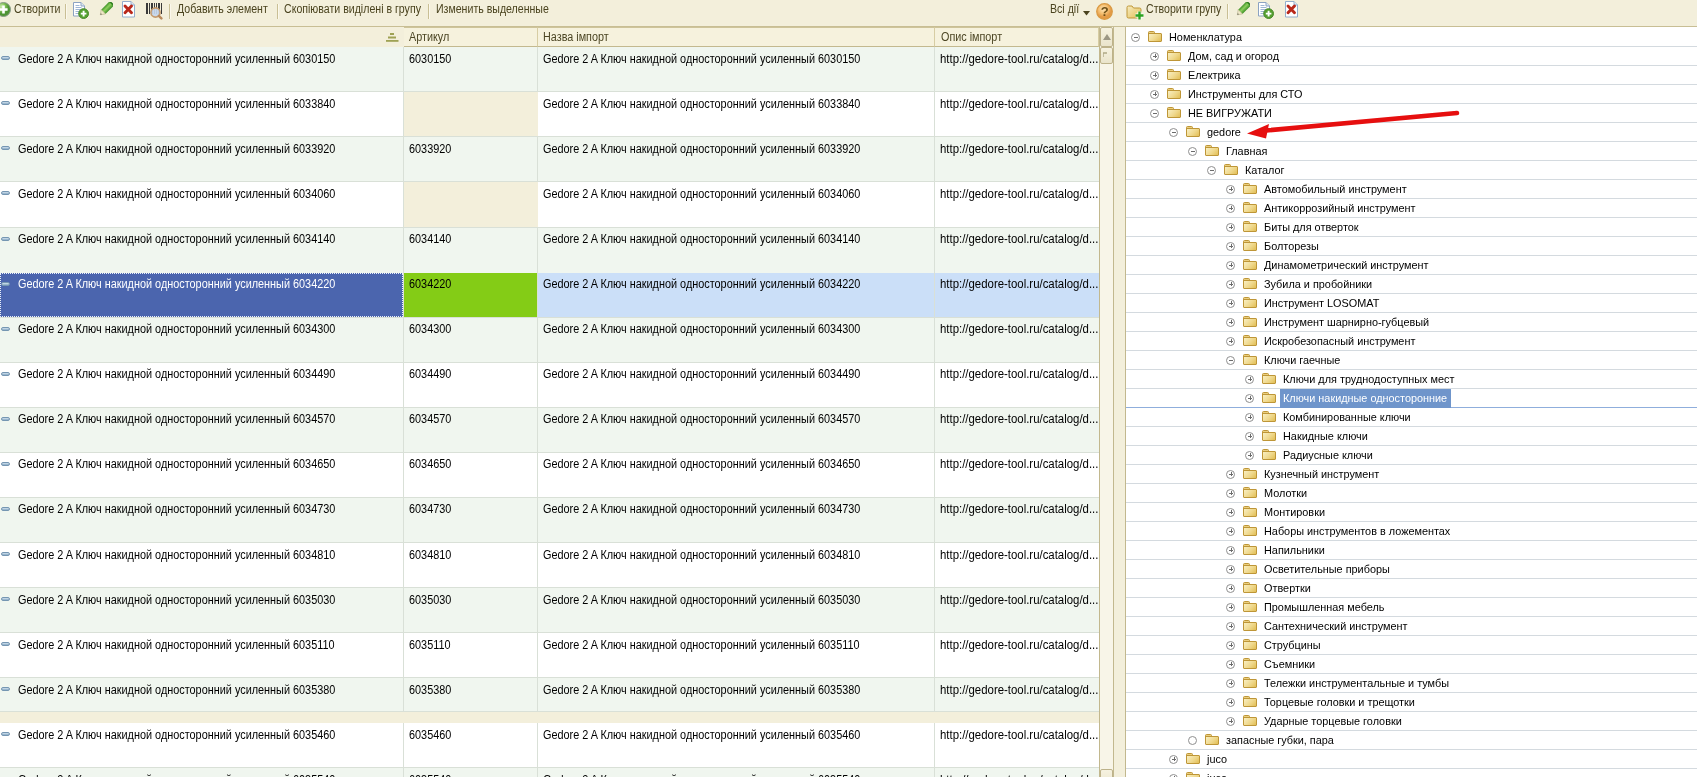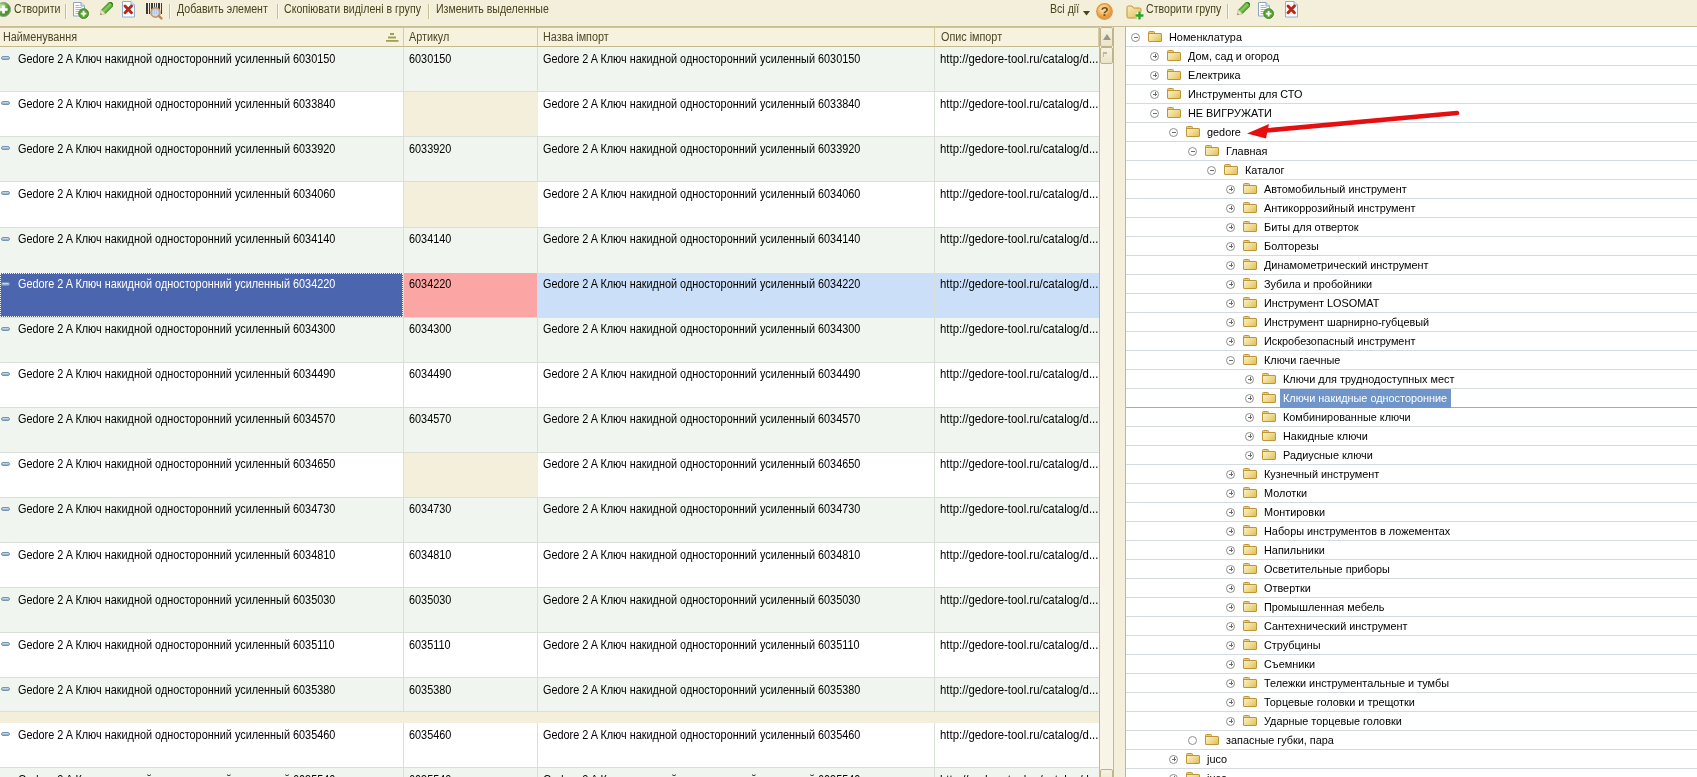--- a/index.html
+++ b/index.html
@@ -146,21 +146,20 @@
         <path d="M3.5 3.5h4M3.5 5.5h6M3.5 7.5h6M3.5 9.5h5M3.5 11.5h4"></path>
       </g>
       <circle cx="11.6" cy="11.6" r="4.9" fill="#55A02F" stroke="#47892A"></circle>
       <path d="M11.6 8.8 V14.4 M8.8 11.6 H14.4" stroke="#fff" stroke-width="1.9"></path>
     </svg>
 <svg class="abs" style="left:1283px;top:1px" width="17" height="17" viewBox="0 0 17 17">
       <path d="M2.5 0.5 h8.5 l3.5 3.5 v12 h-12 z" fill="#fff" stroke="#93AECC"></path>
       <path d="M11 0.5 v3.5 h3.5" fill="#DCE6F2" stroke="#93AECC"></path>
       <path d="M5 5 L11.5 11.7 M11.5 5 L5 11.7" stroke="#B9281A" stroke-width="2.9" stroke-linecap="round"></path>
     </svg>
-<div class="hcell" style="left:0px;width:404px;padding-left:3px"><span class="hx">Найменування</span></div>
 <div class="hcell" style="left:404px;width:134px;padding-left:5px"><span class="hx">Артикул</span></div>
 <div class="hcell" style="left:538px;width:397px;padding-left:5px"><span class="hx">Назва імпорт</span></div>
 <div class="hcell" style="left:935px;width:164px;padding-left:6px"><span class="hx">Опис імпорт</span></div>
 <svg class="abs" style="left:386px;top:33px" width="13" height="9" viewBox="0 0 13 9">
       <g fill="#9FA254">
         <rect x="4" y="0" width="4" height="2"></rect>
         <rect x="2" y="3.5" width="8" height="2"></rect>
         <rect x="0" y="7" width="12.5" height="1.8"></rect>
       </g>
     </svg>
@@ -187,21 +186,21 @@
 <div class="cell" style="left:935px;width:164px;background:#FFFFFF;border-right:none"><span class="tx urlx">http://gedore-tool.ru/catalog/d...</span></div>
 </div>
 <div class="trow rborder" style="left:0;top:227.53px;width:1099px;height:62px">
 <div class="cell" style="left:0;width:404px;background:#F0F6EF;"><div class="pill"></div><span class="tx" style="margin-left:13px">Gedore 2 A Ключ накидной односторонний усиленный 6034140</span></div>
 <div class="cell" style="left:404px;width:134px;background:#F0F6EF"><span class="tx">6034140</span></div>
 <div class="cell" style="left:538px;width:397px;background:#F0F6EF"><span class="tx">Gedore 2 A Ключ накидной односторонний усиленный 6034140</span></div>
 <div class="cell" style="left:935px;width:164px;background:#F0F6EF;border-right:none"><span class="tx urlx">http://gedore-tool.ru/catalog/d...</span></div>
 </div>
 <div class="trow rborder" style="left:0;top:272.6px;width:1099px;height:45.07px">
 <div class="cell" style="left:0;width:404px;background:#4B65AE;color:#fff;"><div class="pill"></div><span class="tx" style="margin-left:13px">Gedore 2 A Ключ накидной односторонний усиленный 6034220</span></div>
-<div class="cell" style="left:404px;width:134px;background:#fca5a5"><span class="tx">6034220</span></div>
+<div class="cell" style="left:404px;width:134px;background:#84cc16"><span class="tx">6034220</span></div>
 <div class="cell" style="left:538px;width:397px;background:#CBDFF8"><span class="tx">Gedore 2 A Ключ накидной односторонний усиленный 6034220</span></div>
 <div class="cell" style="left:935px;width:164px;background:#CBDFF8;border-right:none"><span class="tx urlx">http://gedore-tool.ru/catalog/d...</span></div>
 <div class="abs" style="left:0;top:0;width:403px;height:100%;border:1px dotted #EAF0FA"></div>
 </div>
 <div class="trow rborder" style="left:0;top:317.67px;width:1099px;height:45.07px">
 <div class="cell" style="left:0;width:404px;background:#F0F6EF;"><div class="pill"></div><span class="tx" style="margin-left:13px">Gedore 2 A Ключ накидной односторонний усиленный 6034300</span></div>
 <div class="cell" style="left:404px;width:134px;background:#F0F6EF"><span class="tx">6034300</span></div>
 <div class="cell" style="left:538px;width:397px;background:#F0F6EF"><span class="tx">Gedore 2 A Ключ накидной односторонний усиленный 6034300</span></div>
 <div class="cell" style="left:935px;width:164px;background:#F0F6EF;border-right:none"><span class="tx urlx">http://gedore-tool.ru/catalog/d...</span></div>
 </div>
@@ -212,20 +211,21 @@
 <div class="cell" style="left:935px;width:164px;background:#FFFFFF;border-right:none"><span class="tx urlx">http://gedore-tool.ru/catalog/d...</span></div>
 </div>
 <div class="trow rborder" style="left:0;top:407.81px;width:1099px;height:45.07px">
 <div class="cell" style="left:0;width:404px;background:#F0F6EF;"><div class="pill"></div><span class="tx" style="margin-left:13px">Gedore 2 A Ключ накидной односторонний усиленный 6034570</span></div>
 <div class="cell" style="left:404px;width:134px;background:#F0F6EF"><span class="tx">6034570</span></div>
 <div class="cell" style="left:538px;width:397px;background:#F0F6EF"><span class="tx">Gedore 2 A Ключ накидной односторонний усиленный 6034570</span></div>
 <div class="cell" style="left:935px;width:164px;background:#F0F6EF;border-right:none"><span class="tx urlx">http://gedore-tool.ru/catalog/d...</span></div>
 </div>
 <div class="trow rborder" style="left:0;top:452.88px;width:1099px;height:45.07px">
 <div class="cell" style="left:0;width:404px;background:#FFFFFF;"><div class="pill"></div><span class="tx" style="margin-left:13px">Gedore 2 A Ключ накидной односторонний усиленный 6034650</span></div>
+<div class="cell" style="left:404px;width:134px;background:#FFFFFF"><span class="tx">6034650</span></div>
 <div class="cell" style="left:538px;width:397px;background:#FFFFFF"><span class="tx">Gedore 2 A Ключ накидной односторонний усиленный 6034650</span></div>
 <div class="cell" style="left:935px;width:164px;background:#FFFFFF;border-right:none"><span class="tx urlx">http://gedore-tool.ru/catalog/d...</span></div>
 </div>
 <div class="trow rborder" style="left:0;top:497.95px;width:1099px;height:45.07px">
 <div class="cell" style="left:0;width:404px;background:#F0F6EF;"><div class="pill"></div><span class="tx" style="margin-left:13px">Gedore 2 A Ключ накидной односторонний усиленный 6034730</span></div>
 <div class="cell" style="left:404px;width:134px;background:#F0F6EF"><span class="tx">6034730</span></div>
 <div class="cell" style="left:538px;width:397px;background:#F0F6EF"><span class="tx">Gedore 2 A Ключ накидной односторонний усиленный 6034730</span></div>
 <div class="cell" style="left:935px;width:164px;background:#F0F6EF;border-right:none"><span class="tx urlx">http://gedore-tool.ru/catalog/d...</span></div>
 </div>
 <div class="trow rborder" style="left:0;top:543.02px;width:1099px;height:45.07px">

